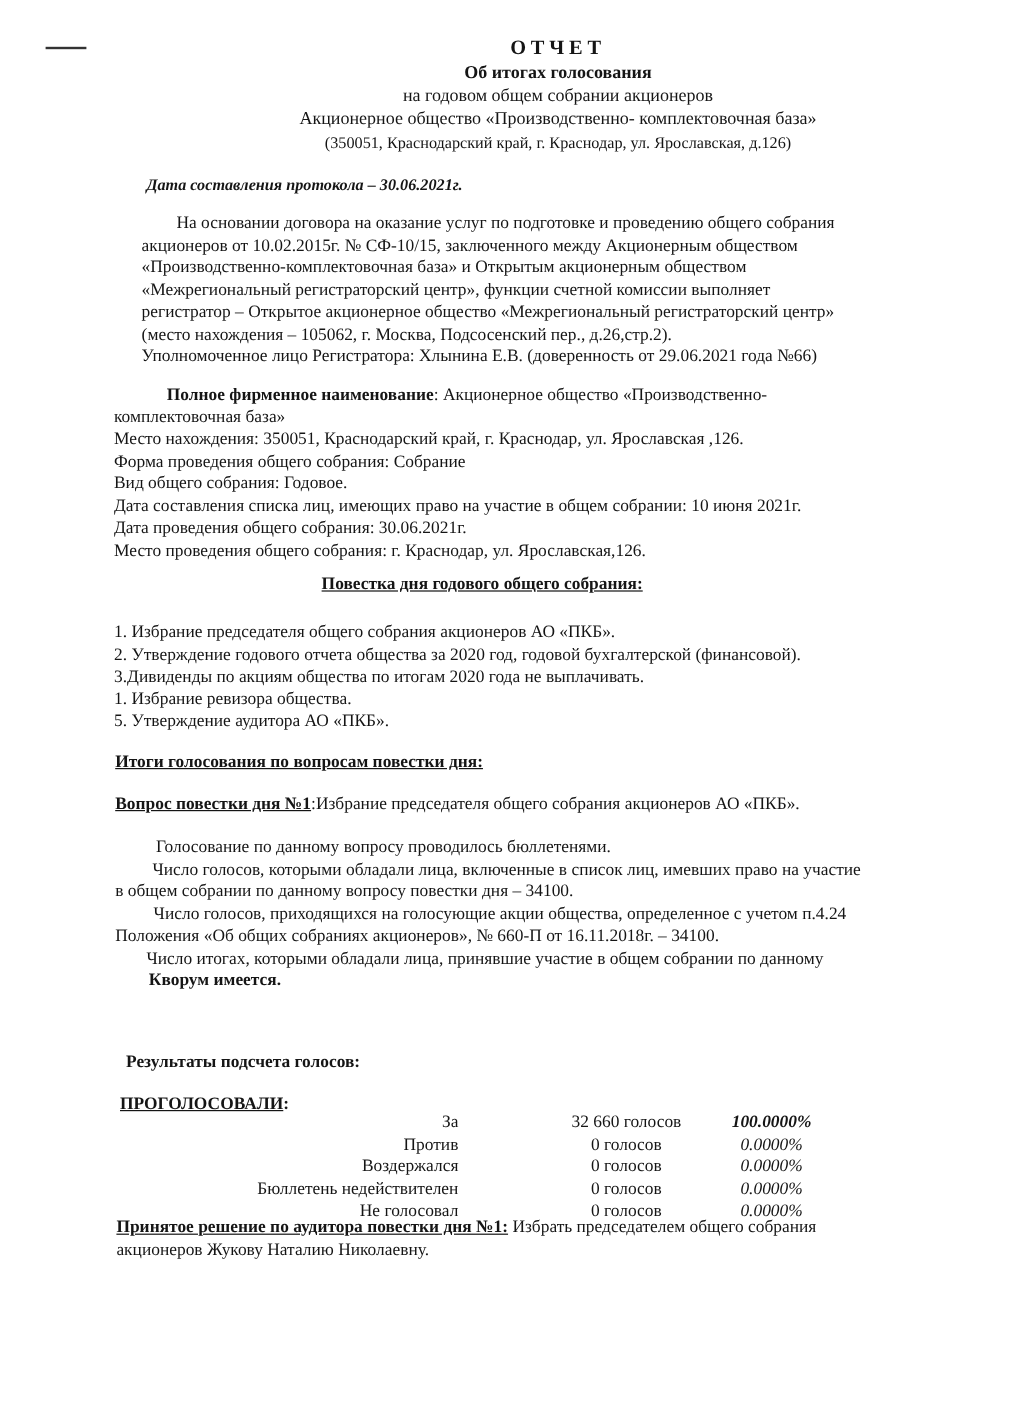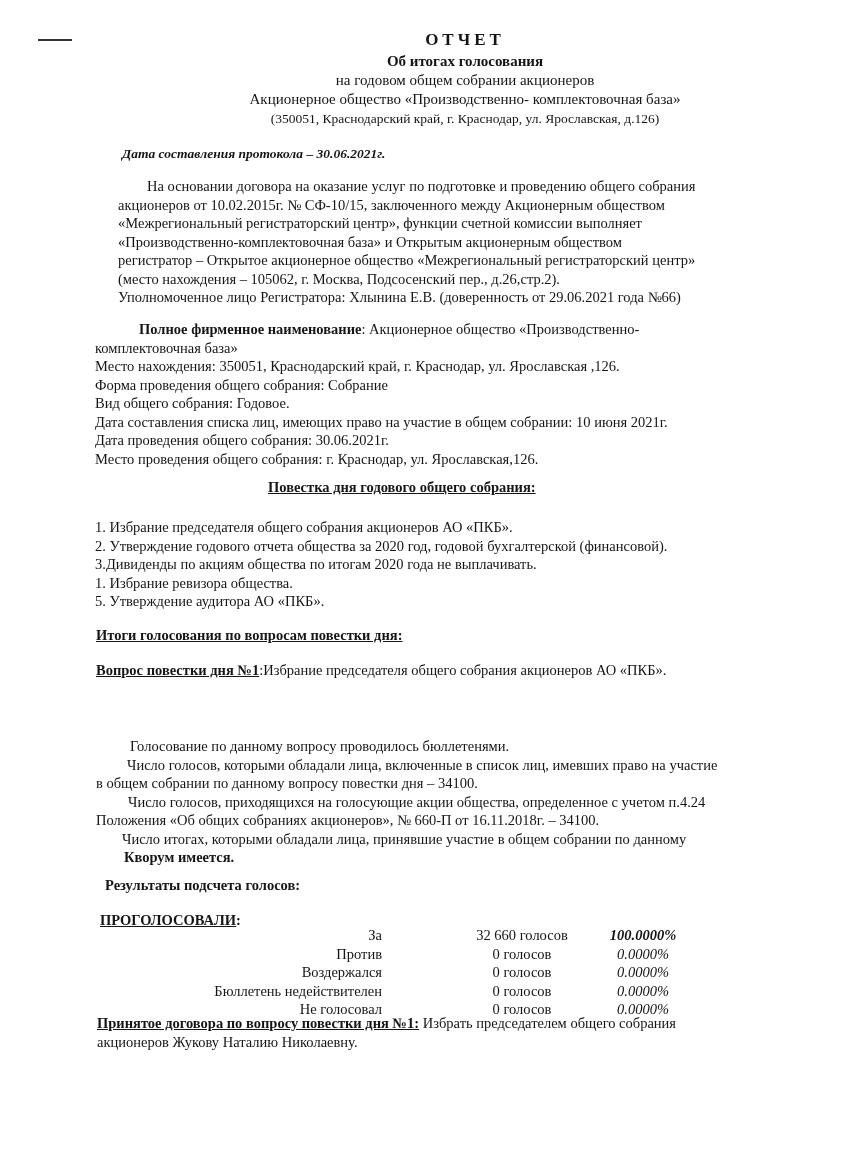--- a/index.html
+++ b/index.html
@@ -49,22 +49,22 @@
 <div class="center sub1">Об итогах голосования</div>
 <div class="center sub2">на годовом общем собрании акционеров</div>
 <div class="center sub3">Акционерное общество «Производственно- комплектовочная база»</div>
 <div class="center sub4">(350051, Краснодарский край, г. Краснодар, ул. Ярославская, д.126)</div>
 
 <div class="abs date">Дата составления протокола – 30.06.2021г.</div>
 
 <div class="para" style="top:177px;">
   <div class="indent1">На основании договора на оказание услуг по подготовке и проведению общего собрания</div>
   <div>акционеров от 10.02.2015г. № СФ-10/15, заключенного между Акционерным обществом</div>
+  <div>«Производственно-комплектовочная база» и Открытым акционерным обществом</div>
   <div>«Межрегиональный регистраторский центр», функции счетной комиссии выполняет</div>
-  <div>«Производственно-комплектовочная база» и Открытым акционерным обществом</div>
   <div>регистратор – Открытое акционерное общество «Межрегиональный регистраторский центр»</div>
   <div>(место нахождения – 105062, г. Москва, Подсосенский пер., д.26,стр.2).</div>
   <div>Уполномоченное лицо Регистратора: Хлынина Е.В. (доверенность от 29.06.2021 года №66)</div>
 </div>
 
 <div class="para" style="left:95px; top:320px;">
   <div style="padding-left:44px;"><span class="b">Полное фирменное наименование</span><span>: Акционерное общество «Производственно-</span></div>
   <div>комплектовочная база»</div>
   <div>Место нахождения: 350051, Краснодарский край, г. Краснодар, ул. Ярославская ,126.</div>
   <div>Форма проведения общего собрания: Собрание</div>
@@ -81,21 +81,21 @@
   <div>3.Дивиденды по акциям общества по итогам 2020 года не выплачивать.</div>
   <div>1. Избрание ревизора общества.</div>
   <div>5. Утверждение аудитора АО «ПКБ».</div>
 </div>
 
 <div class="abs results-h">Итоги голосования по вопросам повестки дня:</div>
 
 <div class="abs q1"><span class="b u">Вопрос повестки дня №1</span><span>:Избрание председателя общего собрания акционеров АО «ПКБ».</span></div>
 
 <div class="votes">
-  <div style="padding-left:34px;margin-top:40px;">Голосование по данному вопросу проводилось бюллетенями.</div>
+  <div style="padding-left:34px;">Голосование по данному вопросу проводилось бюллетенями.</div>
   <div style="padding-left:31px;">Число голосов, которыми обладали лица, включенные в список лиц, имевших право на участие</div>
   <div>в общем собрании  по данному вопросу повестки дня – 34100.</div>
   <div style="padding-left:32px;">Число голосов, приходящихся на голосующие акции общества, определенное с учетом п.4.24</div>
   <div>Положения «Об общих собраниях акционеров», № 660-П от 16.11.2018г. – 34100.</div>
   <div style="padding-left:26px;">Число итогах, которыми обладали лица, принявшие участие в общем собрании  по данному</div>
   <div class="b" style="padding-left:28px;">Кворум имеется.</div>
 </div>
 
 <div class="abs count-h">Результаты подсчета голосов:</div>
 <div class="abs voted-h" style="text-decoration:none;"><span class="u">ПРОГОЛОСОВАЛИ</span><span>:</span></div>
@@ -124,15 +124,15 @@
   </tr>
   <tr>
     <td class="opt">Не голосовал</td>
     <td class="cnt"><span>0 голосов</span></td>
     <td class="pct">0.0000%</td>
   </tr>
 </tbody>
   </table>
 
 <div class="decision">
-  <div><span class="b u">Принятое договора по вопросу повестки дня №1:</span><span> Избрать председателем общего собрания</span></div>
+  <div><span class="b u">Принятое решение по аудитора повестки дня №1:</span><span> Избрать председателем общего собрания</span></div>
   <div>акционеров Жукову Наталию Николаевну.</div>
 </div>
 
 </body></html>

